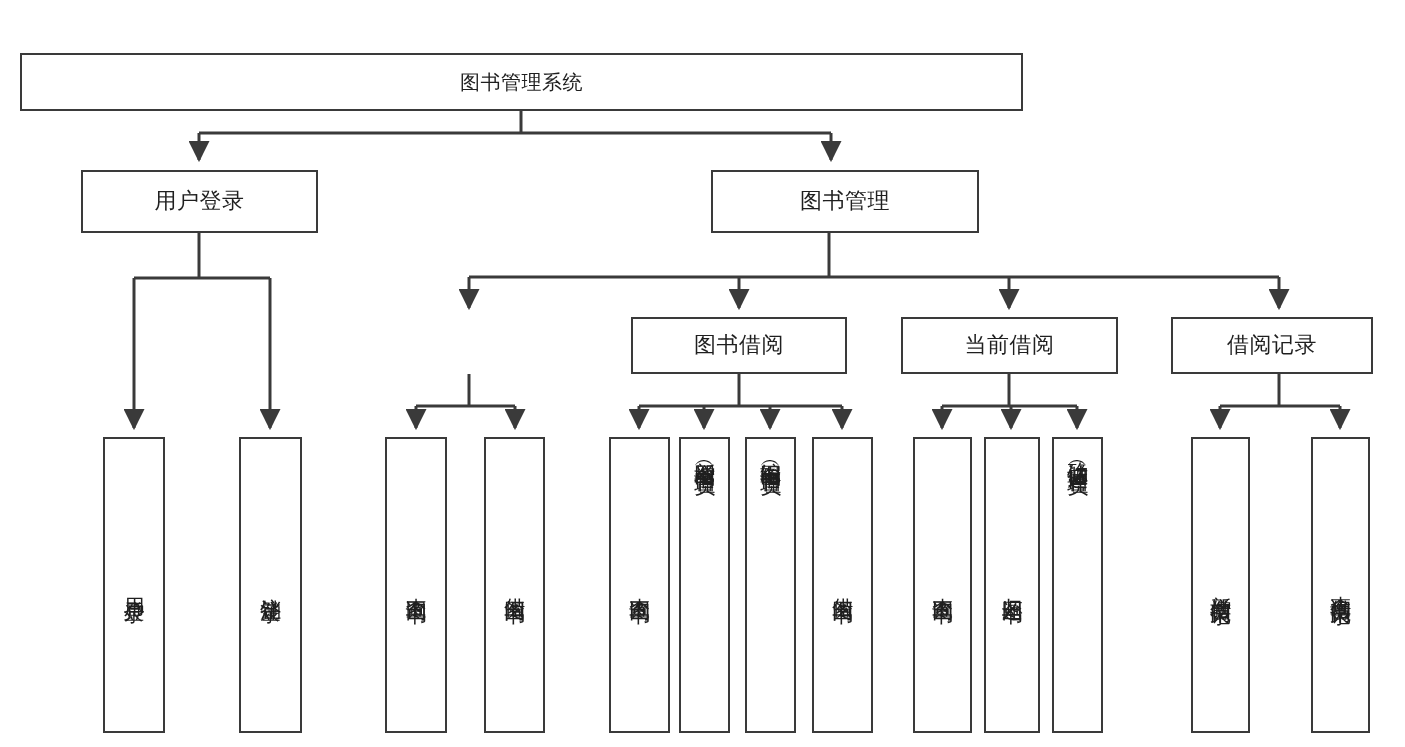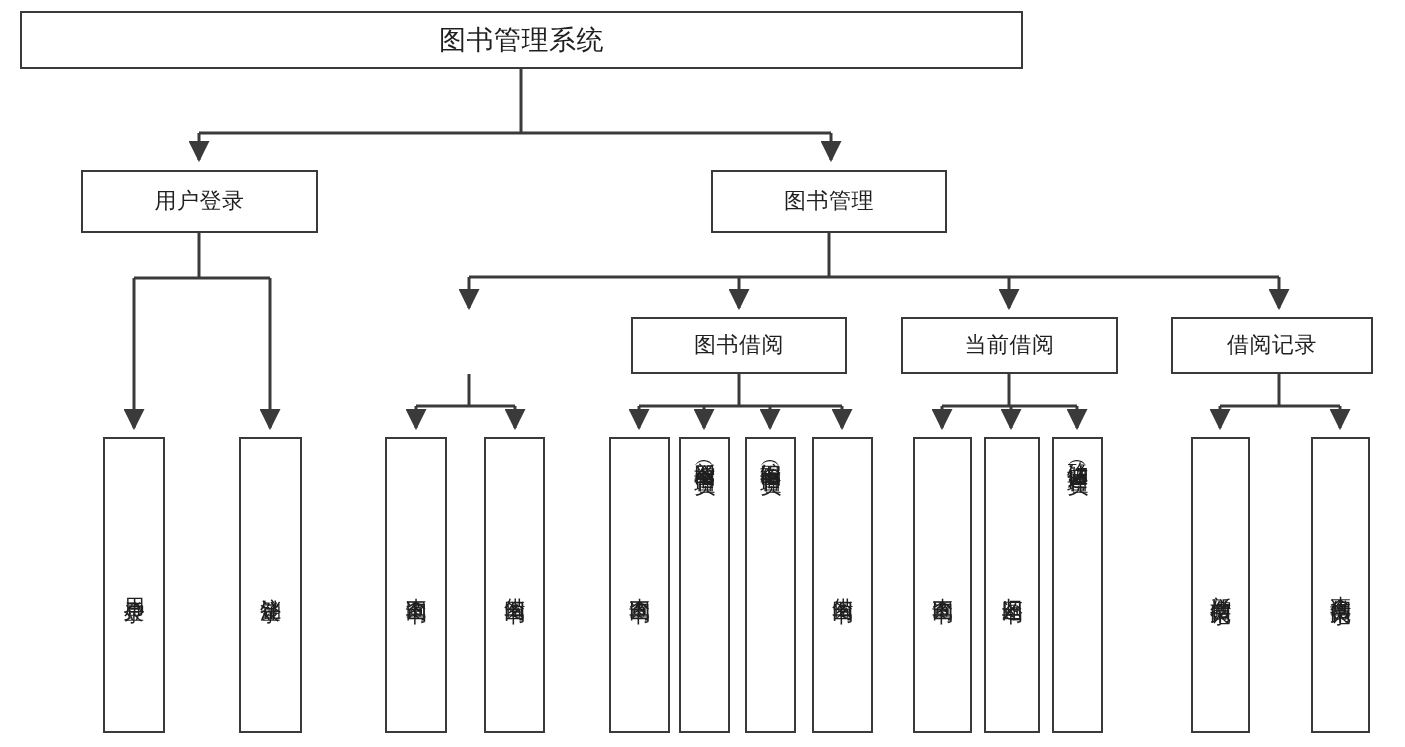--- a/index.html
+++ b/index.html
@@ -47,21 +47,22 @@
     line-height: 1.25;
     letter-spacing: 2px;
     padding: 6px 0;
     justify-content: center;
     align-items: center;
   }
   .node.v.top-align {
     justify-content: flex-start;
   }
   #title-node {
-    font-size: 27px;
+    font-size: 20px;
+    margin-top: 42px;
   }
   #watermark {
     position: absolute;
     font-size: 17px;
     color: #b9b9b9;
     white-space: nowrap;
     letter-spacing: 0.5px;
   }
 </style>
 </head>
@@ -115,21 +116,21 @@
       <path d="M 1279 374 L 1279 406"></path>
       <path d="M 1220 406 L 1340 406"></path>
       <path d="M 1220 406 L 1220 428" marker-end="url(#arrow)"></path>
       <path d="M 1340 406 L 1340 428" marker-end="url(#arrow)"></path>
     </g>
   </svg>
 
   <div class="node h" id="title-node" style="left:20px;top:11px;width:1003px;height:58px;">图书管理系统</div>
 
   <div class="node h" style="left:81px;top:170px;width:237px;height:63px;">用户登录</div>
-  <div class="node h" style="left:711px;top:170px;width:236px;height:63px;">图书管理</div>
+  <div class="node h" style="left:711px;top:170px;width:268px;height:63px;">图书管理</div>
 
   <div class="node h" style="left:631px;top:317px;width:216px;height:57px;">图书借阅</div>
   <div class="node h" style="left:901px;top:317px;width:217px;height:57px;">当前借阅</div>
   <div class="node h" style="left:1171px;top:317px;width:202px;height:57px;">借阅记录</div>
 
   <div class="node v" style="left:103px;top:437px;width:62px;height:296px;">用户登录</div>
   <div class="node v" style="left:239px;top:437px;width:63px;height:296px;">注销登录</div>
   <div class="node v" style="left:385px;top:437px;width:62px;height:296px;">查询图书</div>
   <div class="node v" style="left:484px;top:437px;width:61px;height:296px;">借阅图书</div>
   <div class="node v" style="left:609px;top:437px;width:61px;height:296px;">查询图书</div>

